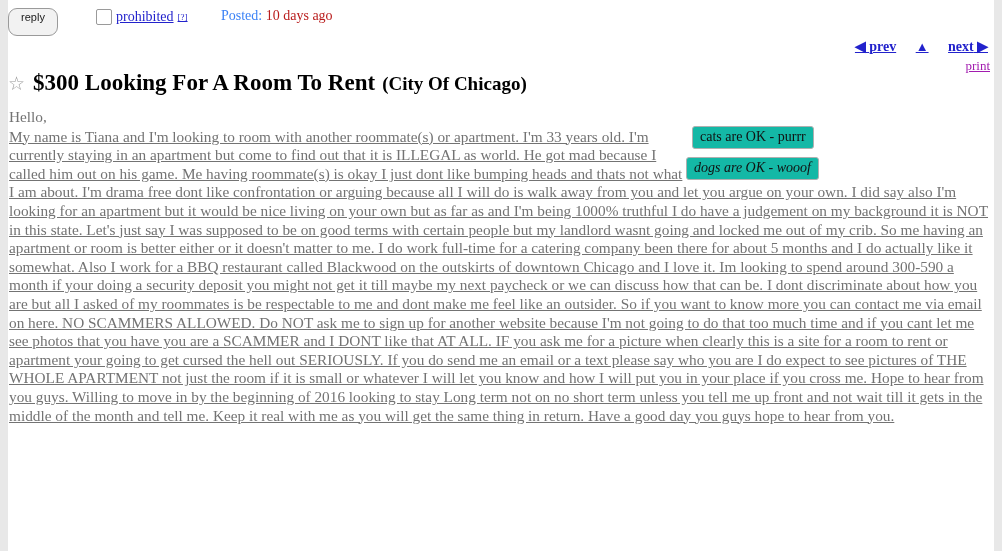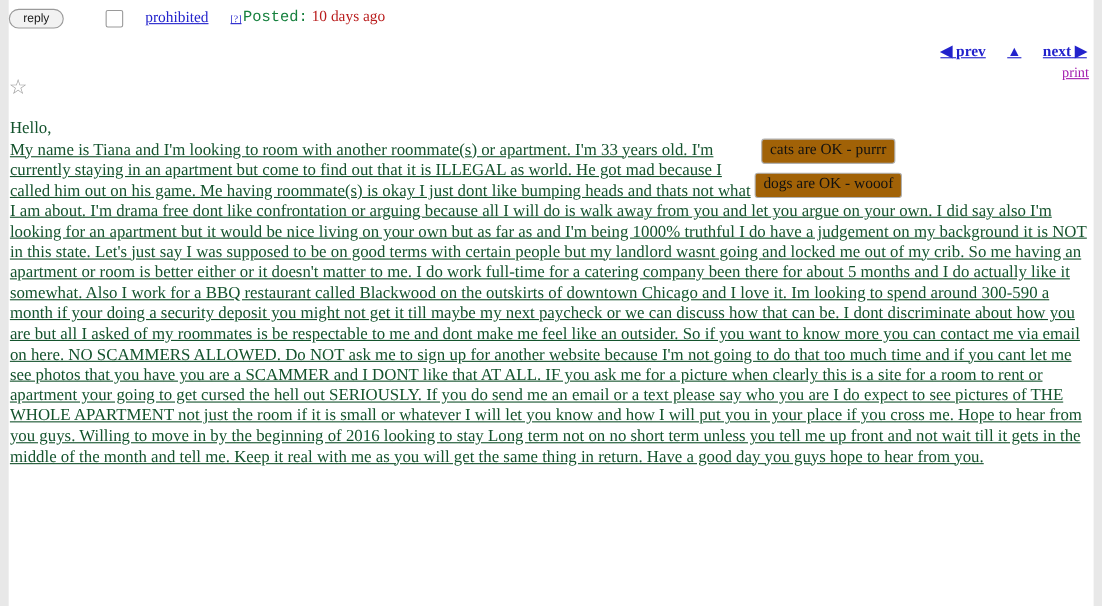--- a/index.html
+++ b/index.html
@@ -45,39 +45,39 @@
   
   .topbar {
     position: absolute;
     left: 0; top: 6px;
     width: 986px;
     height: 24px;
   }
   .reply-btn {
     position: absolute;
     left: 0px; top: 2px;
-    width: 50px; height: 18px;
+    width: 50px; height: 28px;
     border: 1px solid #9a9a9a;
     border-radius: 9px;
     background: #f2f2f2;
     font-family: "Liberation Sans", sans-serif;
     font-size: 11px;
     line-height: 16px;
     text-align: center;
     color: #1a1a1a;
     cursor: pointer;
     box-sizing: border-box;
   }
   .prohibited-wrap {
     position: absolute;
     left: 88px; top: 0px;
     height: 22px;
     display: flex;
     align-items: center;
-    gap: 20px;
+    gap: 4px;
   }
   .flag-box {
     width: 14px; height: 14px;
     border: 1px solid #9a9a9a;
     background: #ffffff;
     border-radius: 2px;
     display: inline-block;
   }
   .prohibited-link {
     font-family: "Liberation Serif", serif;
@@ -94,21 +94,21 @@
     cursor: pointer;
   }
   .posted-wrap {
     position: absolute;
     left: 213px; top: 2px;
     font-family: "Liberation Serif", serif;
     font-size: 14px;
     color: #111111;
     white-space: nowrap;
   }
-  .posted-label { color: #15803d; font-family: Liberation Mono, monospace; }
+  .posted-label { color: #3b82f6; }
   .posted-time { color: #b91c1c; }
 
   
   .navrow {
     position: absolute;
     left: 0; top: 38px;
     width: 986px;
     height: 20px;
     text-align: right;
     font-family: Liberation Serif, serif;
@@ -179,41 +179,41 @@
   
   .attrgroup {
     position: absolute;
     right: 152px;
     top: 126px;
     width: 150px;
   }
   .attr-pill {
     display: inline-block;
     border: 1px solid #b0b0b0;
-    background: #a16207;
+    background: #14b8a6;
     border-radius: 3px;
     padding: 2px 7px 3px 7px;
     font-family: "Liberation Serif", serif;
     font-size: 14px;
     color: #111111;
     margin-bottom: 8px;
     white-space: nowrap;
   }
-  .attr-pill.dogs { margin-left: -6px; }
+  .attr-pill.dogs { margin-left: -6px; font-style: italic; }
 
   
   .posting-body {
     position: absolute;
     left: 1px;
     top: 108px;
     width: 984px;
     font-family: "Liberation Serif", serif;
     font-size: 15.3px;
     line-height: 18.6px;
-    color: #14532d;
+    color: #737373;
     text-align: left;
   }
   .greeting { display: block; margin-bottom: 1px; }
   .body-main {
     display: block;
     text-decoration: underline;
   }
   
   .pill-spacer {
     float: right;
@@ -249,20 +249,22 @@
     <div class="navrow">
       <span class="navlink"><span class="arrow">◀</span> <span>prev</span></span>
       <span class="up-arrow">▲</span>
       <span class="navlink"><span>next</span> <span class="arrow">▶</span></span>
     </div>
 
     <div class="print-link">print</div>
 
     <div class="titlerow">
       <span class="star">☆</span>
+      <span class="title-main">$300 Looking For A Room To Rent</span>
+      <span class="title-loc">(City Of Chicago)</span>
     </div>
 
     <div class="posting-body">
       <div class="pill-spacer"></div>
       <span class="greeting">Hello,</span>
       <span class="body-main">My name is Tiana and I'm looking to room with another roommate(s) or apartment. I'm 33 years old. I'm currently staying in an apartment but come to find out that it is ILLEGAL as world. He got mad because I called him out on his game. Me having roommate(s) is okay I just dont like bumping heads and thats not what I am about. I'm drama free dont like confrontation or arguing because all I will do is walk away from you and let you argue on your own. I did say also I'm looking for an apartment but it would be nice living on your own but as far as and I'm being 1000% truthful I do have a judgement on my background it is NOT in this state. Let's just say I was supposed to be on good terms with certain people but my landlord wasnt going and locked me out of my crib. So me having an apartment or room is better either or it doesn't matter to me. I do work full-time for a catering company been there for about 5 months and I do actually like it somewhat. Also I work for a BBQ restaurant called Blackwood on the outskirts of downtown Chicago and I love it. Im looking to spend around 300-590 a month if your doing a security deposit you might not get it till maybe my next paycheck or we can discuss how that can be. I dont discriminate about how you are but all I asked of my roommates is be respectable to me and dont make me feel like an outsider. So if you want to know more you can contact me via email on here. NO SCAMMERS ALLOWED. Do NOT ask me to sign up for another website because I'm not going to do that too much time and if you cant let me see photos that you have you are a SCAMMER and I DONT like that AT ALL. IF you ask me for a picture when clearly this is a site for a room to rent or apartment your going to get cursed the hell out SERIOUSLY. If you do send me an email or a text please say who you are I do expect to see pictures of THE WHOLE APARTMENT not just the room if it is small or whatever I will let you know and how I will put you in your place if you cross me. Hope to hear from you guys. Willing to move in by the beginning of 2016 looking to stay Long term not on no short term unless you tell me up front and not wait till it gets in the middle of the month and tell me. Keep it real with me as you will get the same thing in return. Have a good day you guys hope to hear from you.</span>
     </div>
 
     <div class="attrgroup">
       <div class="attr-pill cats">cats are OK - purrr</div>

